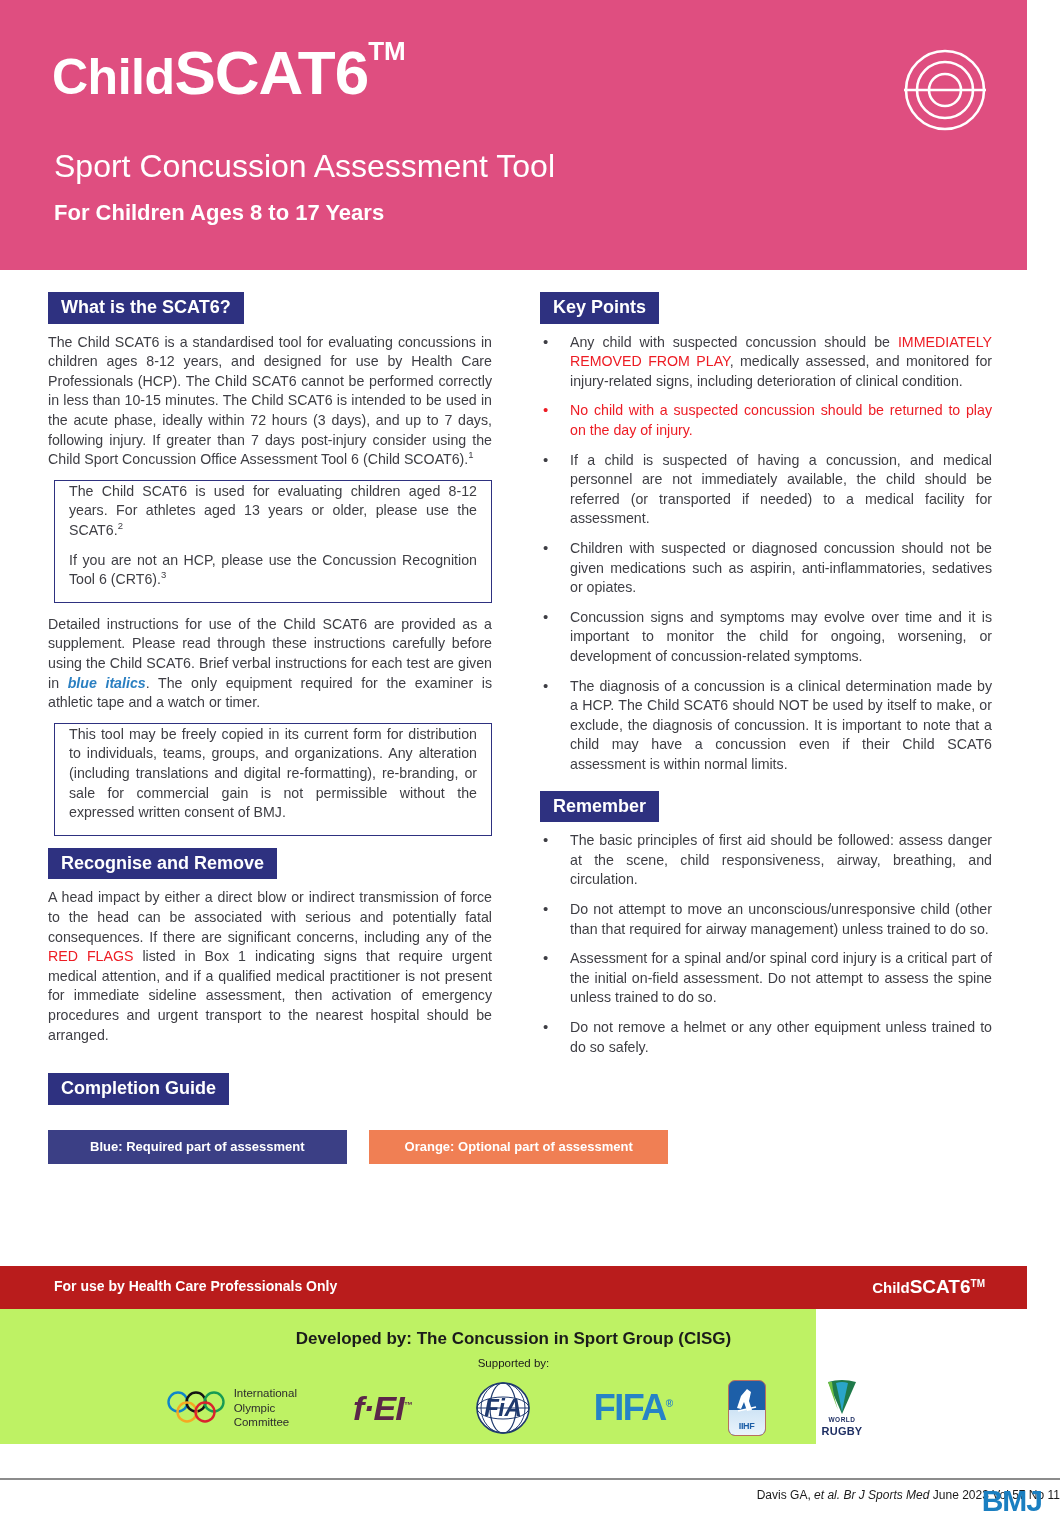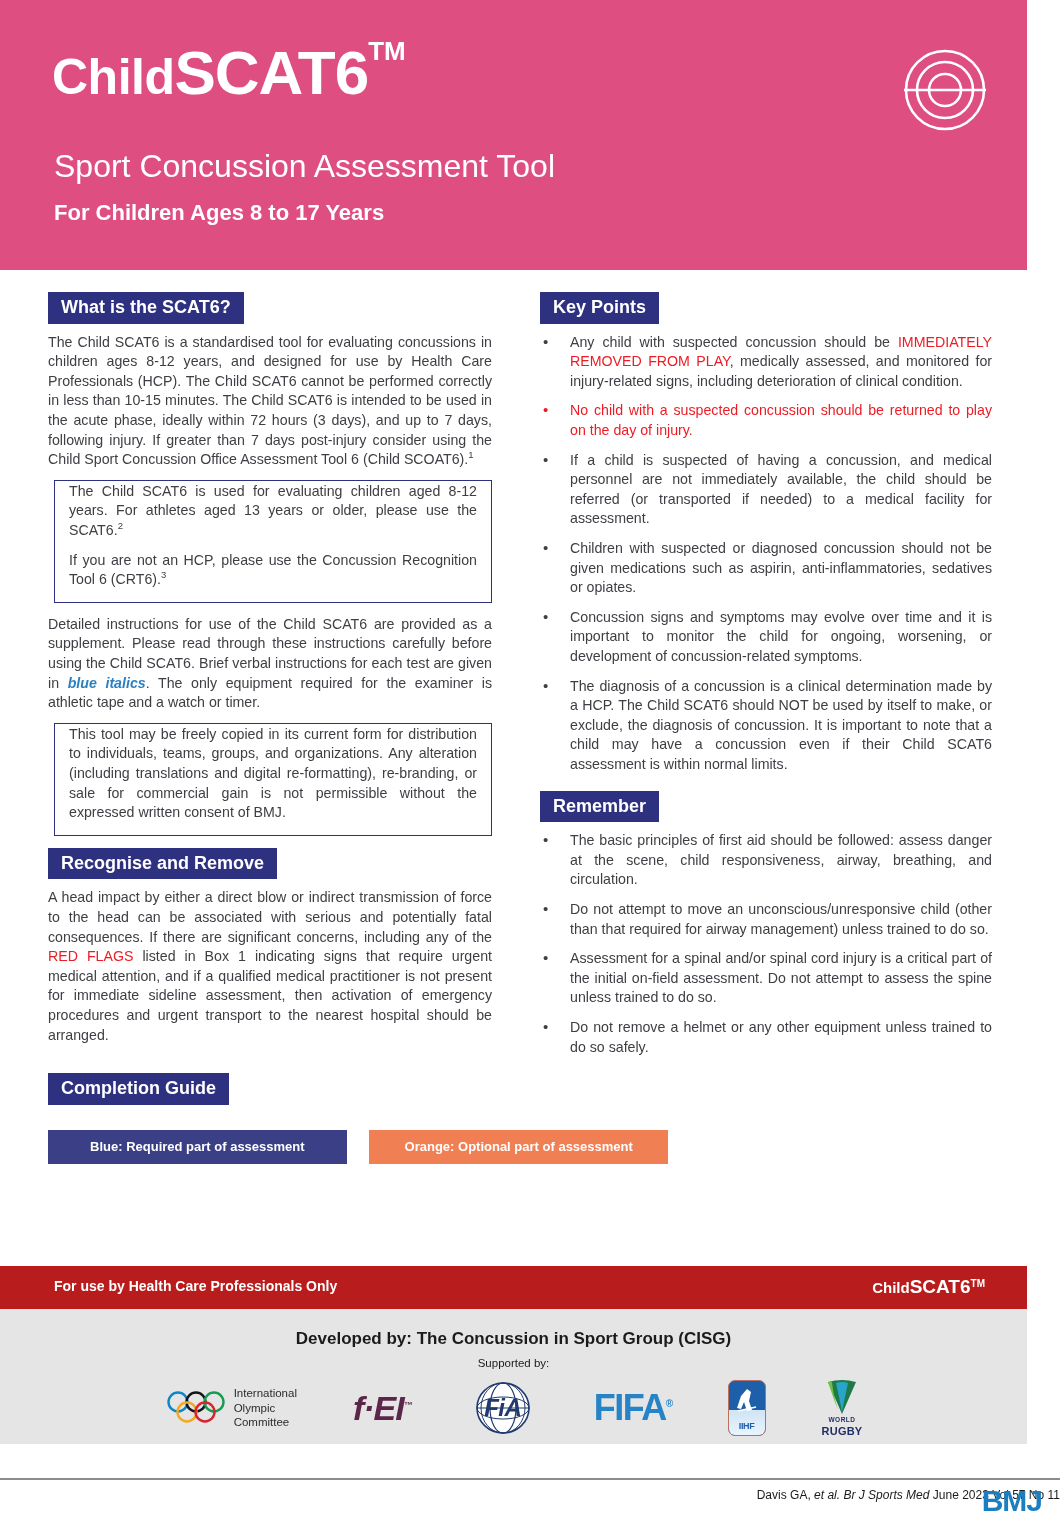--- a/index.html
+++ b/index.html
@@ -203,23 +203,23 @@
     font-size: 15px;
     font-weight: 600;
     white-space: nowrap;
   }
   .footer-pink .fp-right b { font-size: 19px; font-weight: 800; }
   .footer-pink .fp-right sup { font-size: 10px; top: -3px; }
 
   .footer-blue {
     position: absolute;
     left: 0; top: 1309px;
-    width: 1027px;
+    width: 816px;
     height: 135px;
-    background: #e5e5e5;
+    background: #bef264;
   }
   .developed-by {
     position: absolute;
     left: 0; top: 20px;
     width: 1027px;
     text-align: center;
     font-size: 17px;
     font-weight: 700;
     color: #1b1b1b;
   }

